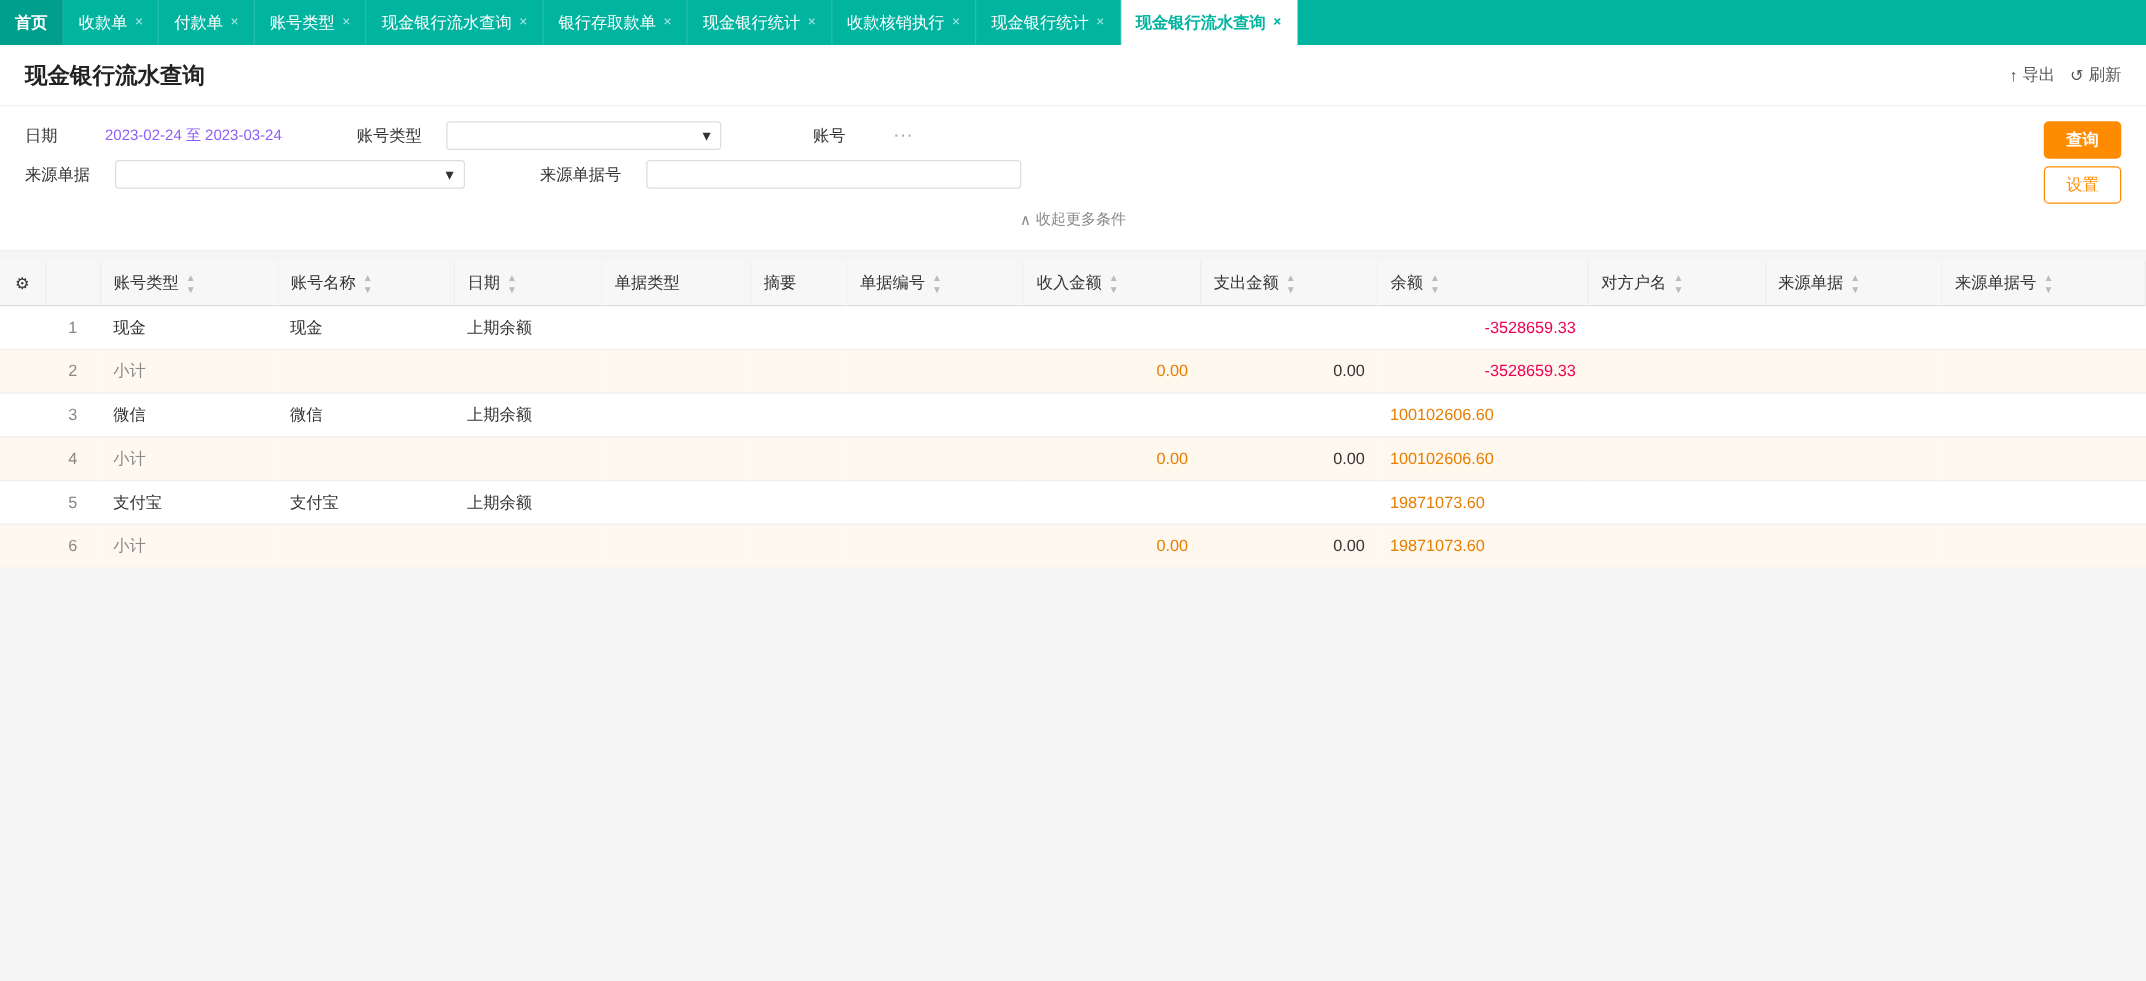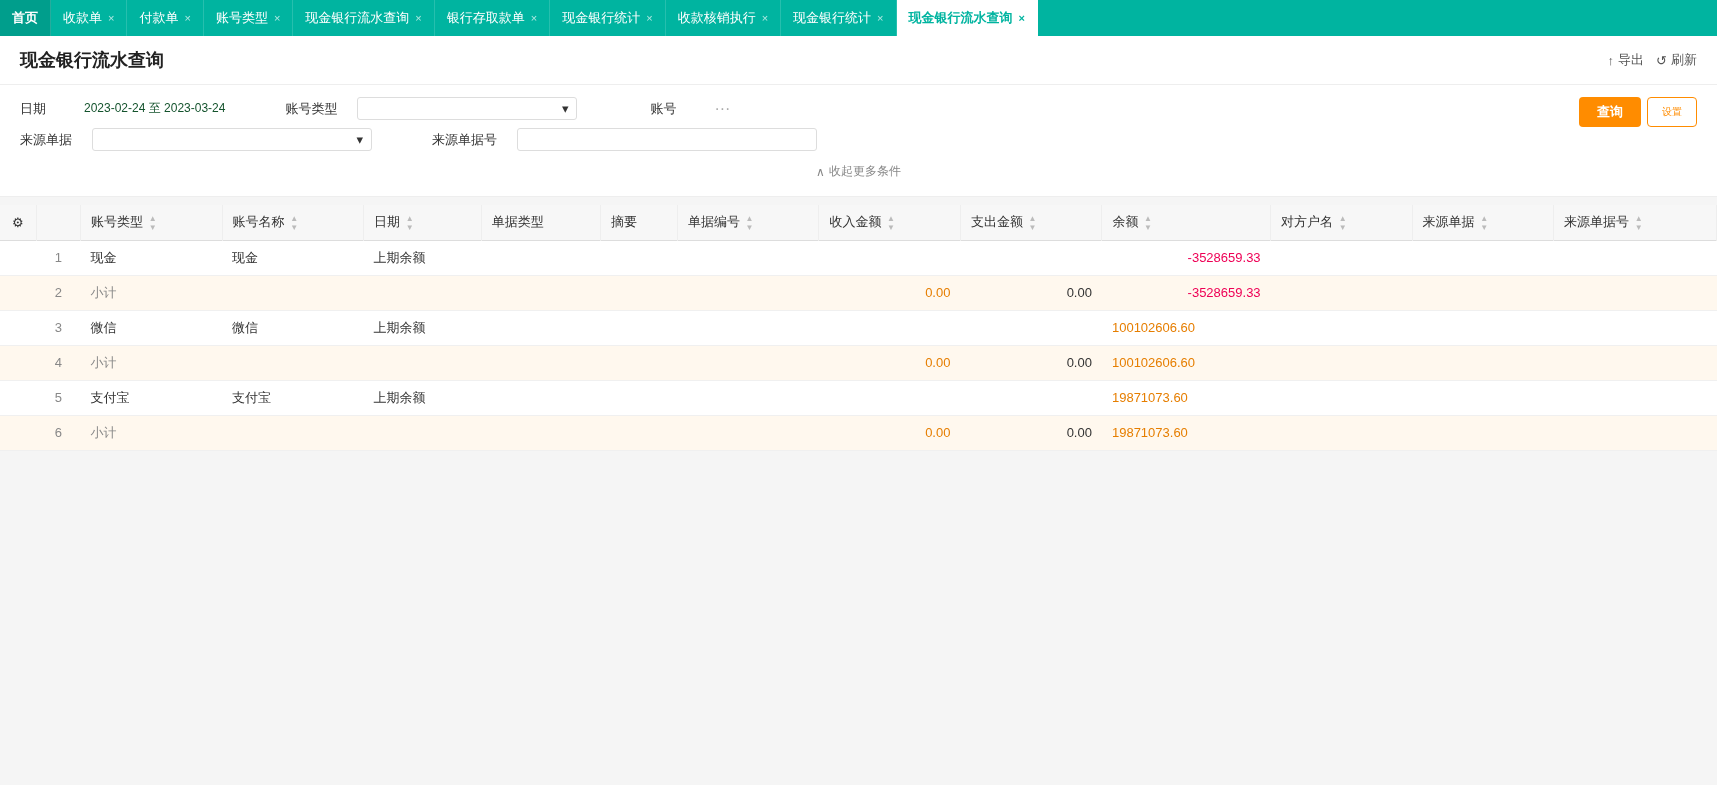--- a/index.html
+++ b/index.html
@@ -107,21 +107,21 @@
       color: #555;
     }
     .date-btn.active {
       background: #ff8c00;
       color: #fff;
       border-color: #ff8c00;
       border-radius: 10px;
     }
     .date-range {
       font-size: 12px;
-      color: #14532d;
+      color: #8b5cf6;
       margin-left: 4px;
     }
     .filter-select {
       display: flex;
       align-items: center;
       gap: 4px;
       border: 1px solid #ddd;
       border-radius: 3px;
       padding: 3px 8px;
       background: #fff;
@@ -152,21 +152,21 @@
       font-size: 13px;
       font-weight: bold;
     }
     .btn-settings {
       background: #fff;
       color: #ff8c00;
       border: 1px solid #ff8c00;
       border-radius: 4px;
       padding: 5px 14px;
       cursor: pointer;
-      font-size: 10px;
+      font-size: 13px;
     }
     .collapse-bar {
       display: flex;
       align-items: center;
       justify-content: center;
       padding: 4px 0;
       color: #888;
       font-size: 12px;
       cursor: pointer;
       gap: 4px;
@@ -234,20 +234,21 @@
       color: #888;
       text-align: center;
     }
     .date-block {
       display: flex;
       flex-direction: column;
       gap: 4px;
     }
     .actions-col {
       display: flex;
+      flex-direction: column;
       gap: 6px;
       margin-left: auto;
     }
   </style>
 </head>
 <body>
 
 <nav class="top-nav">
   <div class="nav-tab home">
     <span>首页</span>

